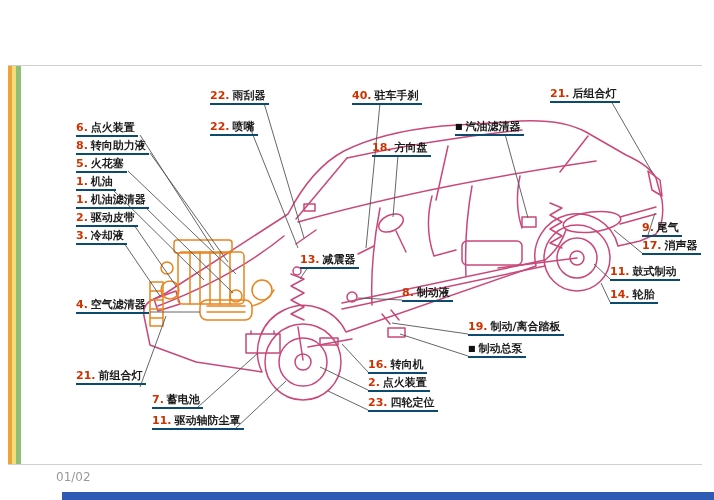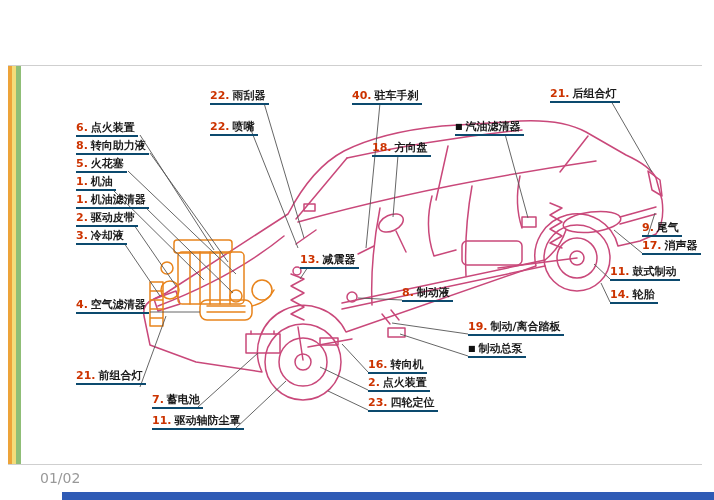--- a/index.html
+++ b/index.html
@@ -11,21 +11,21 @@
   .stripe.yellow{left:12px;width:4px;background:#f3dc7a}
   .stripe.green{left:16px;width:5px;background:#8fbe77}
   .rule{position:absolute;left:8px;width:694px;height:1px;background:#cfcfcf}
   .rule.top{top:65px}
   .rule.bottom{top:464px}
   svg.diagram{position:absolute;left:0;top:0}
   .label{position:absolute;font-size:11px;font-weight:bold;line-height:13px;color:#1a1a1a;
          border-bottom:2px solid #0c4a6e;padding:0 3px 1px 0;white-space:nowrap}
   .label .num{color:#cc3300;margin-right:3px}
   .label.bullet .num{color:#111;font-size:8px;vertical-align:1px;margin-right:3px}
-  .page-number{position:absolute;left:40px;top:470px;font-size:14px;color:#999}
+  .page-number{position:absolute;left:56px;top:470px;font-size:12px;color:#999}
   .bottom-bar{position:absolute;left:62px;top:492px;width:652px;height:8px;background:#2f5bb5}
 </style>
 </head>
 <body>
 
 <div class="page">
 
   <div class="stripe orange"></div>
   <div class="stripe yellow"></div>
   <div class="stripe green"></div>

